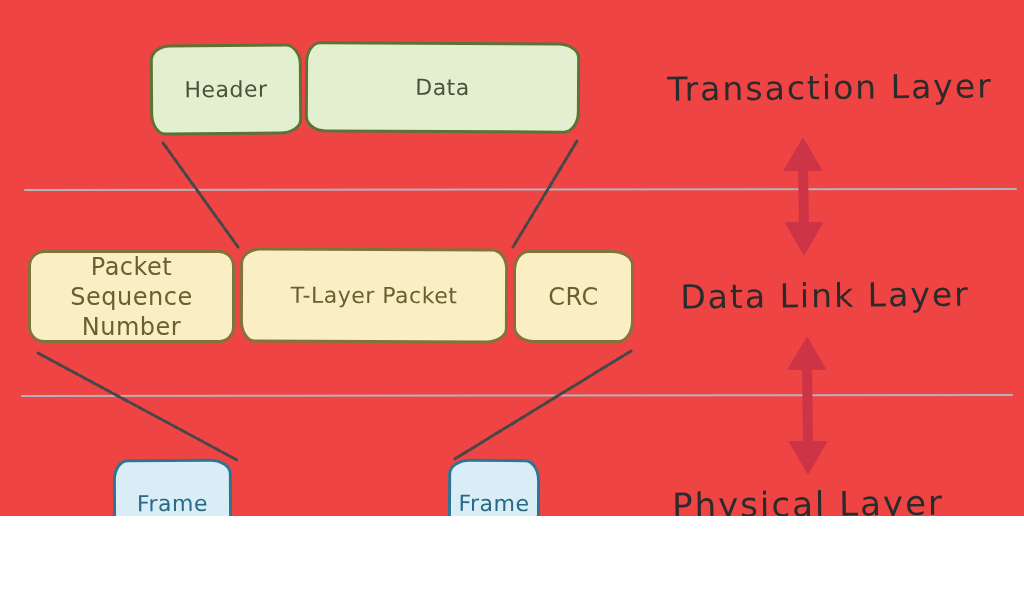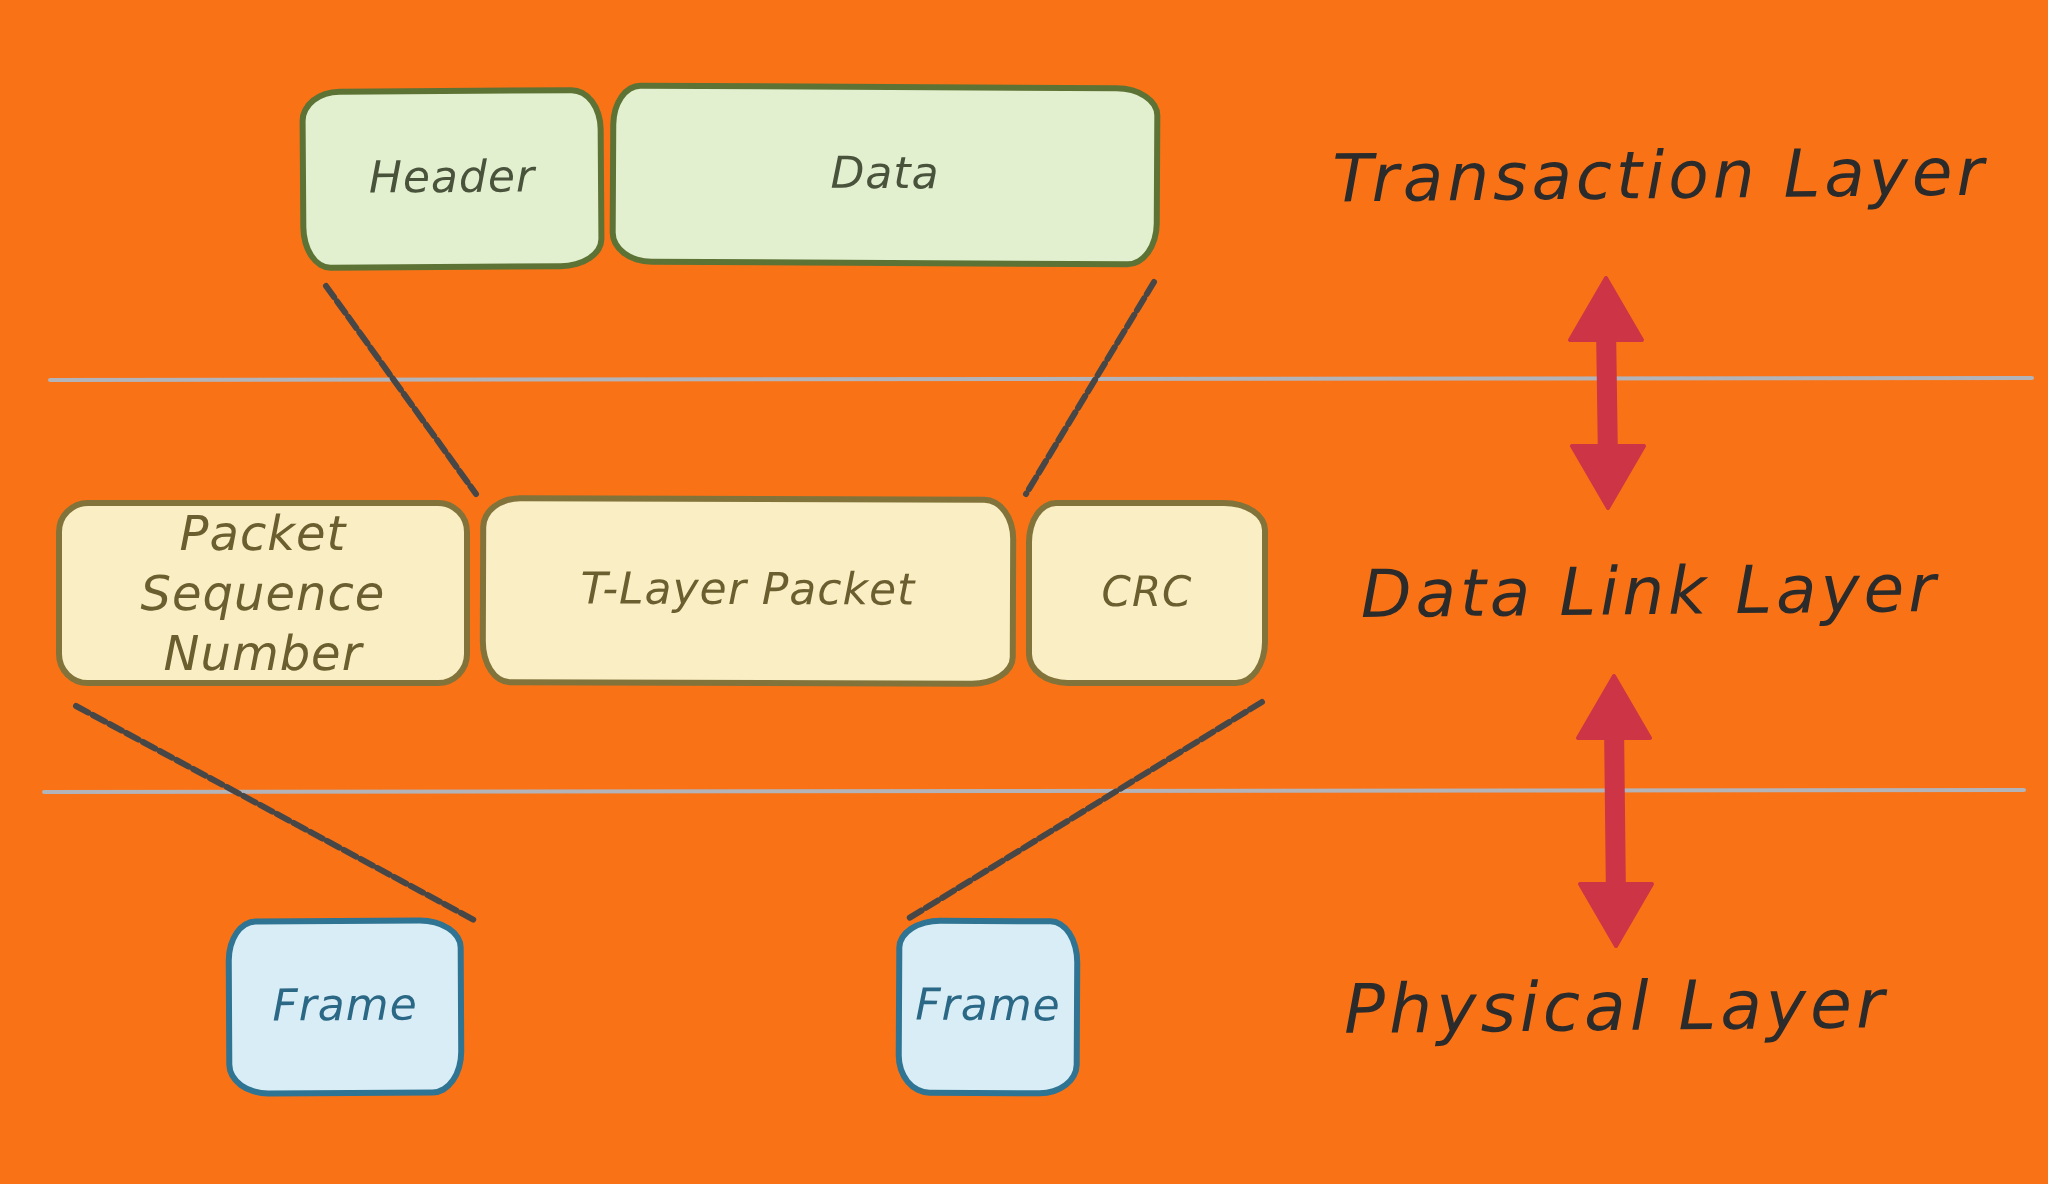--- a/index.html
+++ b/index.html
@@ -1,23 +1,22 @@
 <!DOCTYPE html>
 <html><head>
 <meta charset="utf-8">
 <style>
   html, body { margin: 0; padding: 0; background: #ffffff; }
   .canvas {
     position: relative;
     width: 1024px;
-    height: 592px;
-    background: #f97316;
+    height: 516px;
+    background: #ef4444;
     overflow: hidden;
     font-family: "DejaVu Sans", sans-serif;
-    font-style: italic;
   }
   svg.layer-art {
     position: absolute;
     left: 0; top: 0;
     width: 1024px; height: 600px;
   }
   .box {
     position: absolute;
     display: flex;
     align-items: center;
@@ -51,21 +50,21 @@
   
   .r1 { border-radius: 20px 16px 22px 15px / 16px 21px 15px 22px; }
   .r2 { border-radius: 15px 22px 16px 21px / 21px 15px 22px 16px; }
   .r3 { border-radius: 22px 15px 20px 17px / 15px 22px 16px 20px; }
 
   #box-header   { left: 150px; top:  44px; width: 152px; height: 91px; transform: rotate(-0.4deg); }
   #box-data     { left: 305px; top:  42px; width: 275px; height: 91px; transform: rotate(0.3deg); }
 
   #box-psn      { left:  28px; top: 250px; width: 207px; height: 93px; font-size: 24px; border-radius: 16px; }
   #box-tlayer   { left: 240px; top: 248px; width: 268px; height: 95px; transform: rotate(0.2deg); }
-  #box-crc      { left: 513px; top: 250px; width: 121px; height: 93px; font-size: 21px; text-align: center; }
+  #box-crc      { left: 513px; top: 250px; width: 121px; height: 93px; font-size: 24px; text-align: center; }
 
   #box-frame-l  { left: 113px; top: 459px; width: 119px; height: 89px; transform: rotate(-0.3deg); }
   #box-llayer   { left: 236px; top: 457px; width: 209px; height: 91px; }
   #box-frame-r  { left: 448px; top: 459px; width:  92px; height: 89px; transform: rotate(0.3deg); }
 
   .layer-label {
     position: absolute;
     width: 360px;
     text-align: center;
     color: #2b2b2b;

